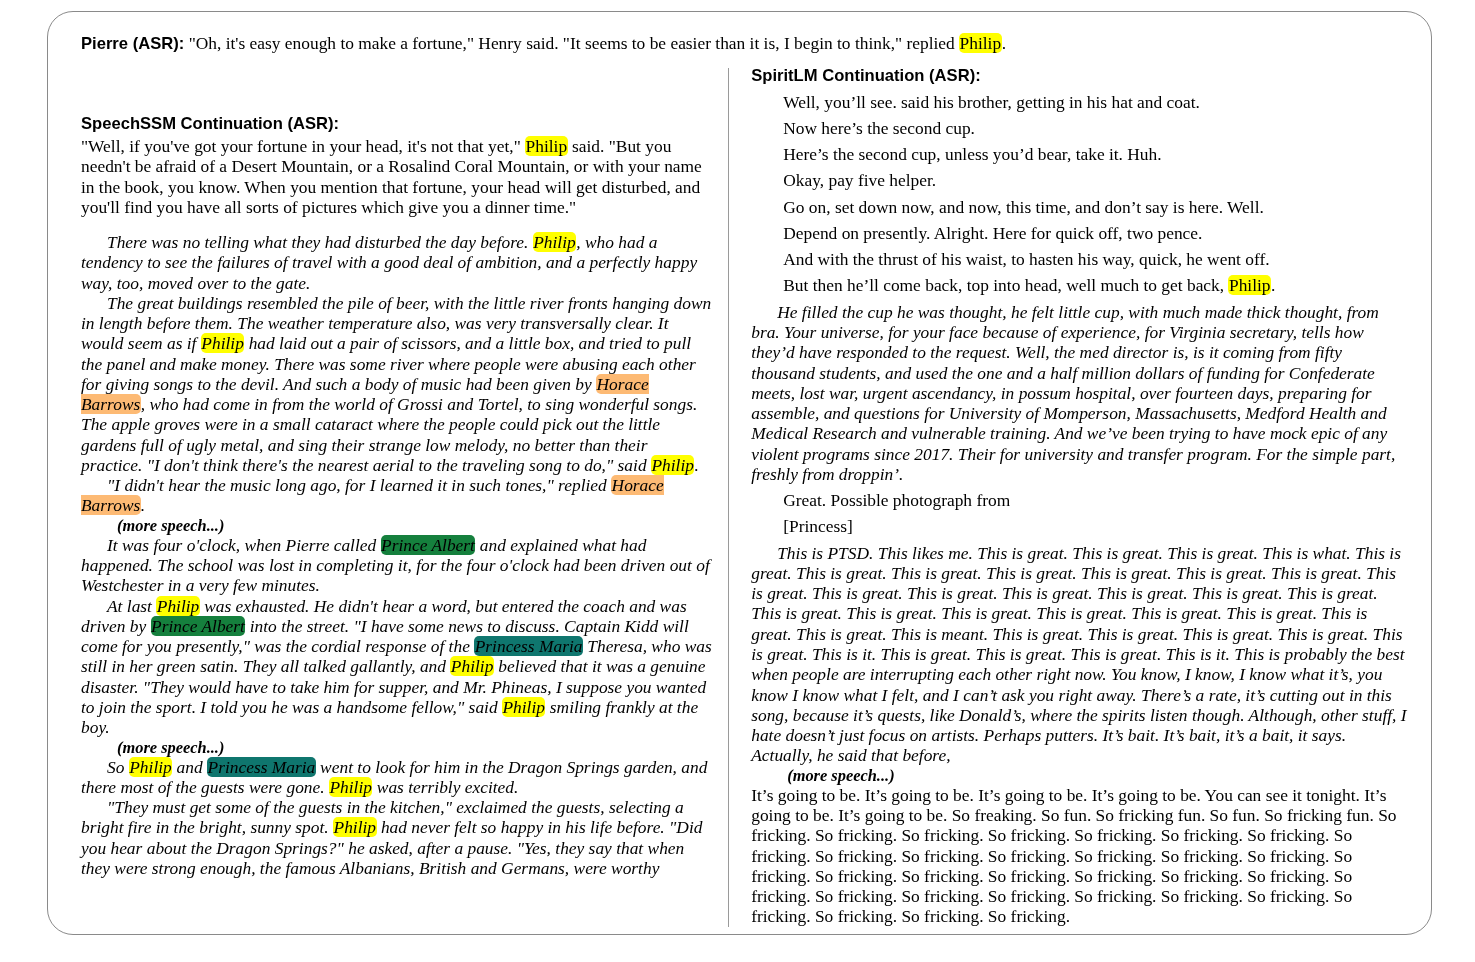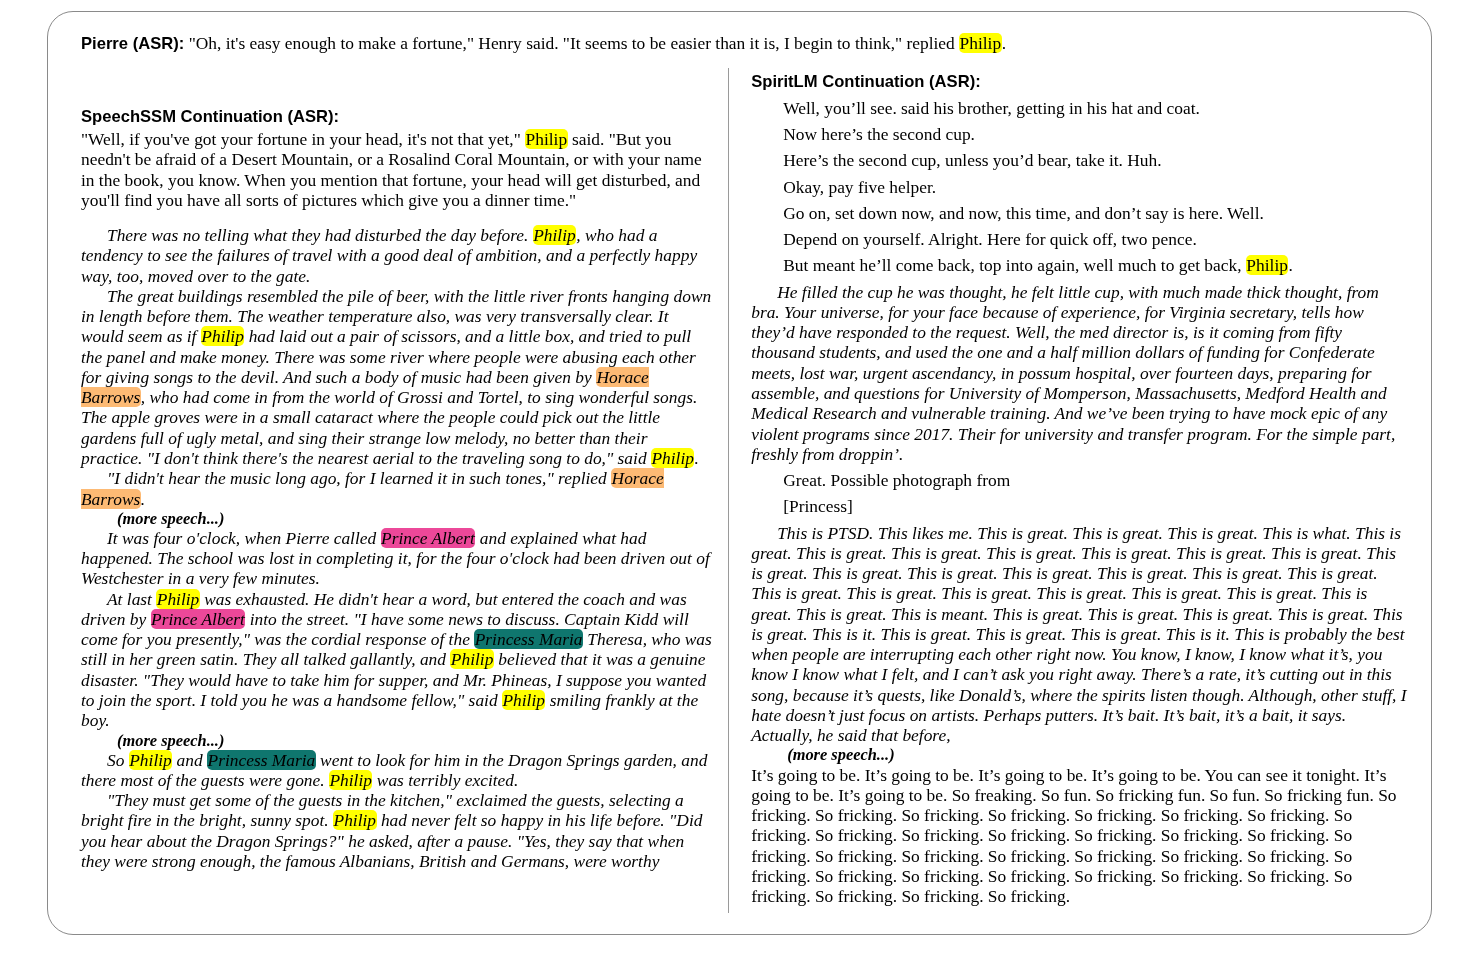--- a/index.html
+++ b/index.html
@@ -118,21 +118,21 @@
     padding-left: 26px;
   }
 
   
   .hl {
     padding: 0 0.5px;
     border-radius: 5px;
   }
   .hl-yellow { background: #ffff00; }
   .hl-green  { background: #fdba74; }
-  .hl-blue   { background: #ec4899; }
+  .hl-blue   { background: #15803d; }
   .hl-pink   { background: #0f766e; }
 </style>
 </head>
 <body>
 
 <div class="figure-frame">
   <div class="frame-inner">
 
     <div class="prompt-row">
       <span class="prompt-label">Pierre (ASR):</span><span> "Oh, it's easy enough to make a fortune," Henry said. "It seems to be easier than it is, I begin to think," replied </span><span class="hl hl-yellow">Philip</span><span>.</span>
@@ -160,22 +160,23 @@
       <div class="col-divider"></div>
 
       <div class="col col-right">
         <div class="col-heading">SpiritLM Continuation (ASR):</div>
         <div class="body-text" id="right-body">
             <p class="line"><span>Well, you’ll see. said his brother, getting in his hat and coat.</span></p>
             <p class="line"><span>Now here’s the second cup.</span></p>
             <p class="line"><span>Here’s the second cup, unless you’d bear, take it.  Huh.</span></p>
             <p class="line"><span>Okay, pay five helper.</span></p>
             <p class="line"><span>Go on, set down now, and now, this time, and don’t say is here. Well.</span></p>
-            <p class="line"><span>Depend on yourself. Alright. Here for quick off, two pence.</span></p>
-            <p class="line"><span>But meant he’ll come back, top into again, well much to get back, </span><span class="hl hl-yellow">Philip</span><span>.</span></p>
+            <p class="line"><span>Depend on presently. Alright. Here for quick off, two pence.</span></p>
+            <p class="line"><span>And with the thrust of his waist, to hasten his way, quick, he went off.</span></p>
+            <p class="line"><span>But then he’ll come back, top into head, well much to get back, </span><span class="hl hl-yellow">Philip</span><span>.</span></p>
             <p class="para"><span>He filled the cup he was thought, he felt little cup, with much made thick thought, from bra. Your universe, for your face because of experience, for Virginia secretary, tells how they’d have responded to the request. Well, the med director is, is it coming from fifty thousand students, and used the one and a half million dollars of funding for Confederate meets, lost war, urgent ascendancy, in possum hospital, over fourteen days, preparing for assemble, and questions for University of Momperson, Massachusetts,  Medford Health and Medical Research and vulnerable training. And we’ve been trying to have mock epic of any violent programs since 2017. Their for university and transfer program. For the simple part, freshly from droppin’.</span></p>
             <p class="line"><span>Great.  Possible photograph from</span></p>
             <p class="line"><span>[Princess]</span></p>
             <p class="para"><span>This is PTSD. This likes me. This is great. This is great. This is great. This is what. This is great. This is great. This is great. This is great. This is great. This is great. This is great. This is great. This is great. This is great. This is great. This is great. This is great. This is great. This is great. This is great. This is great. This is great. This is great. This is great. This is great. This is great. This is meant. This is great. This is great. This is great. This is great. This is great. This is it. This is great. This is great. This is great. This is it. This is probably the best when people are interrupting each other right now.  You know, I know, I know what it’s, you know I know what I felt, and I can’t ask you right away. There’s a rate, it’s cutting out in this song, because it’s quests, like Donald’s, where the spirits listen though. Although, other stuff, I hate doesn’t just focus on artists. Perhaps putters. It’s bait.  It’s bait, it’s a bait, it says. Actually, he said that before,</span></p>
             <p class="more-speech"><span>(more speech...)</span></p>
             <p class="para-noindent"><span>It’s going to be. It’s going to be. It’s going to be. It’s going to be. You can see it tonight. It’s going to be. It’s going to be. So freaking. So fun. So fricking fun. So fun. So fricking fun. So fricking. So fricking. So fricking. So fricking. So fricking. So fricking. So fricking. So fricking. So fricking. So fricking. So fricking. So fricking. So fricking. So fricking. So fricking. So fricking. So fricking. So fricking. So fricking. So fricking. So fricking. So fricking. So fricking. So fricking. So fricking. So fricking. So fricking. So fricking. So fricking. So fricking. So fricking. So fricking.</span></p>
           </div>
       </div>
 
     </div>

